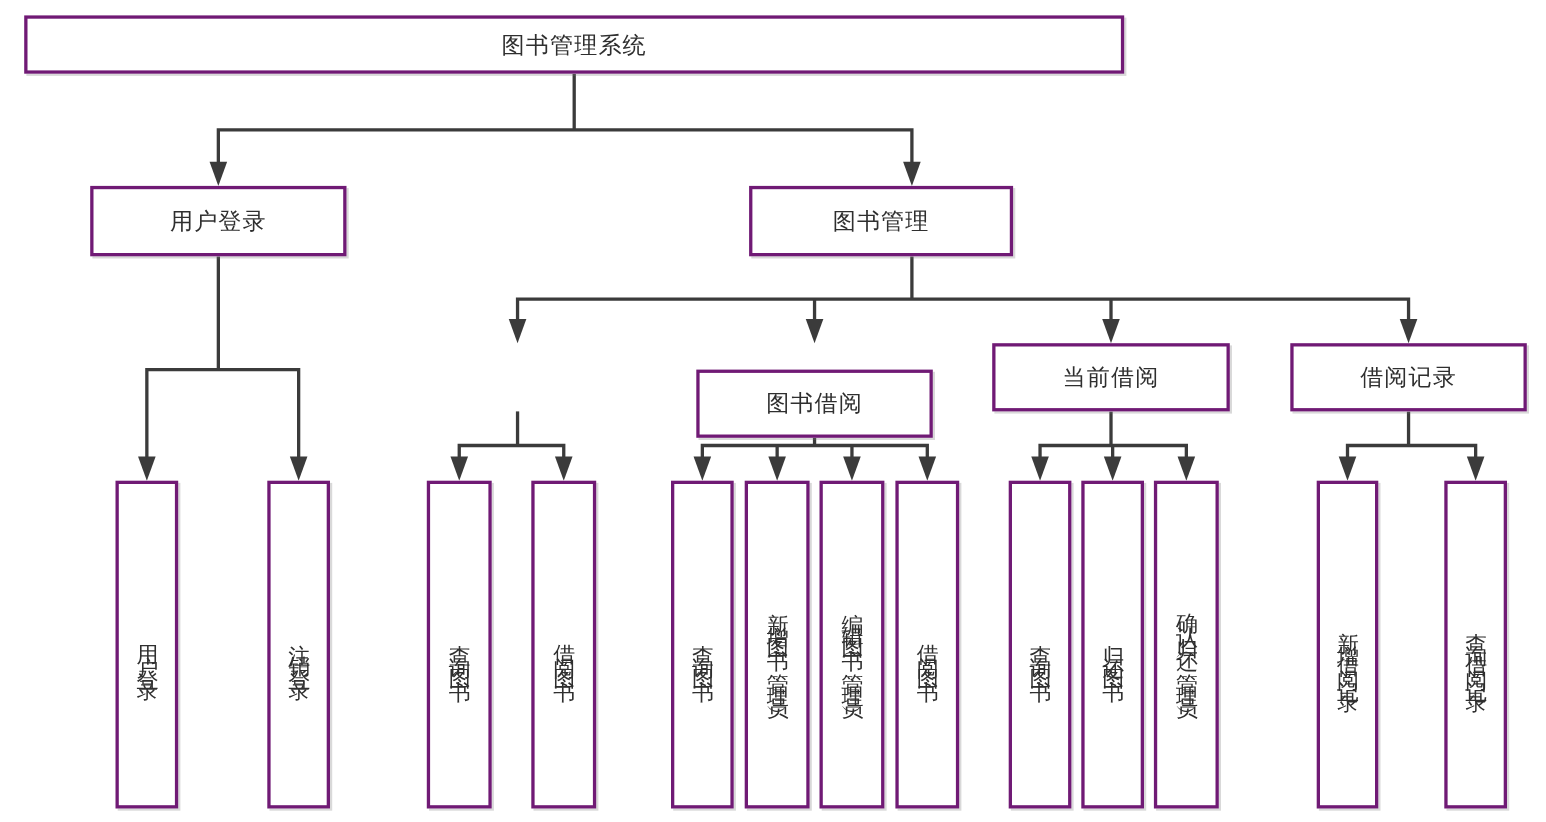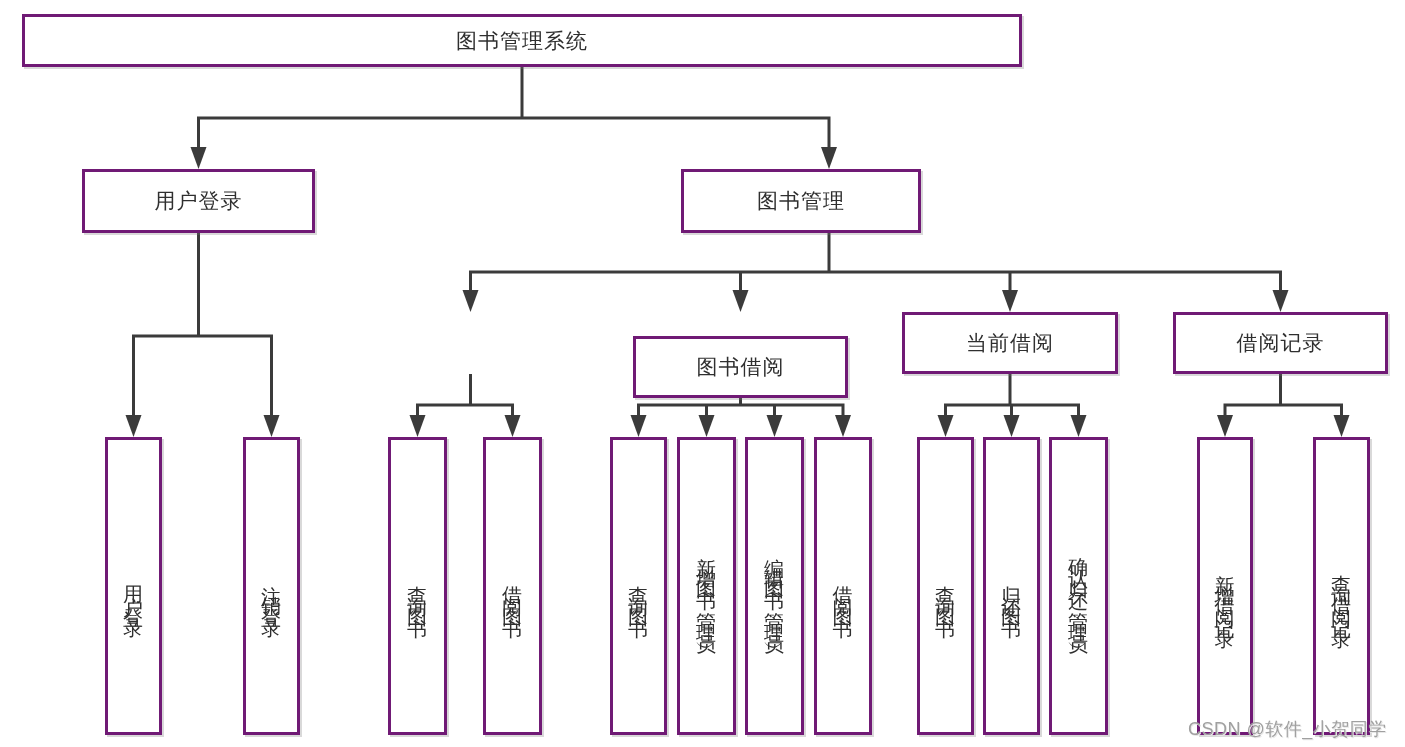--- a/index.html
+++ b/index.html
@@ -144,15 +144,14 @@
   <div class="node leaf" id="l11">
     <span class="vtext">确认归还（管理员）</span>
   </div>
   <div class="node leaf" id="l12">
     <span class="vtext">新增借阅记录</span>
   </div>
   <div class="node leaf" id="l13">
     <span class="vtext">查询借阅记录</span>
   </div>
 
-  <div id="watermark">CSDN @软件_小贺同学</div>
 
 </div>
 
 </body></html>

